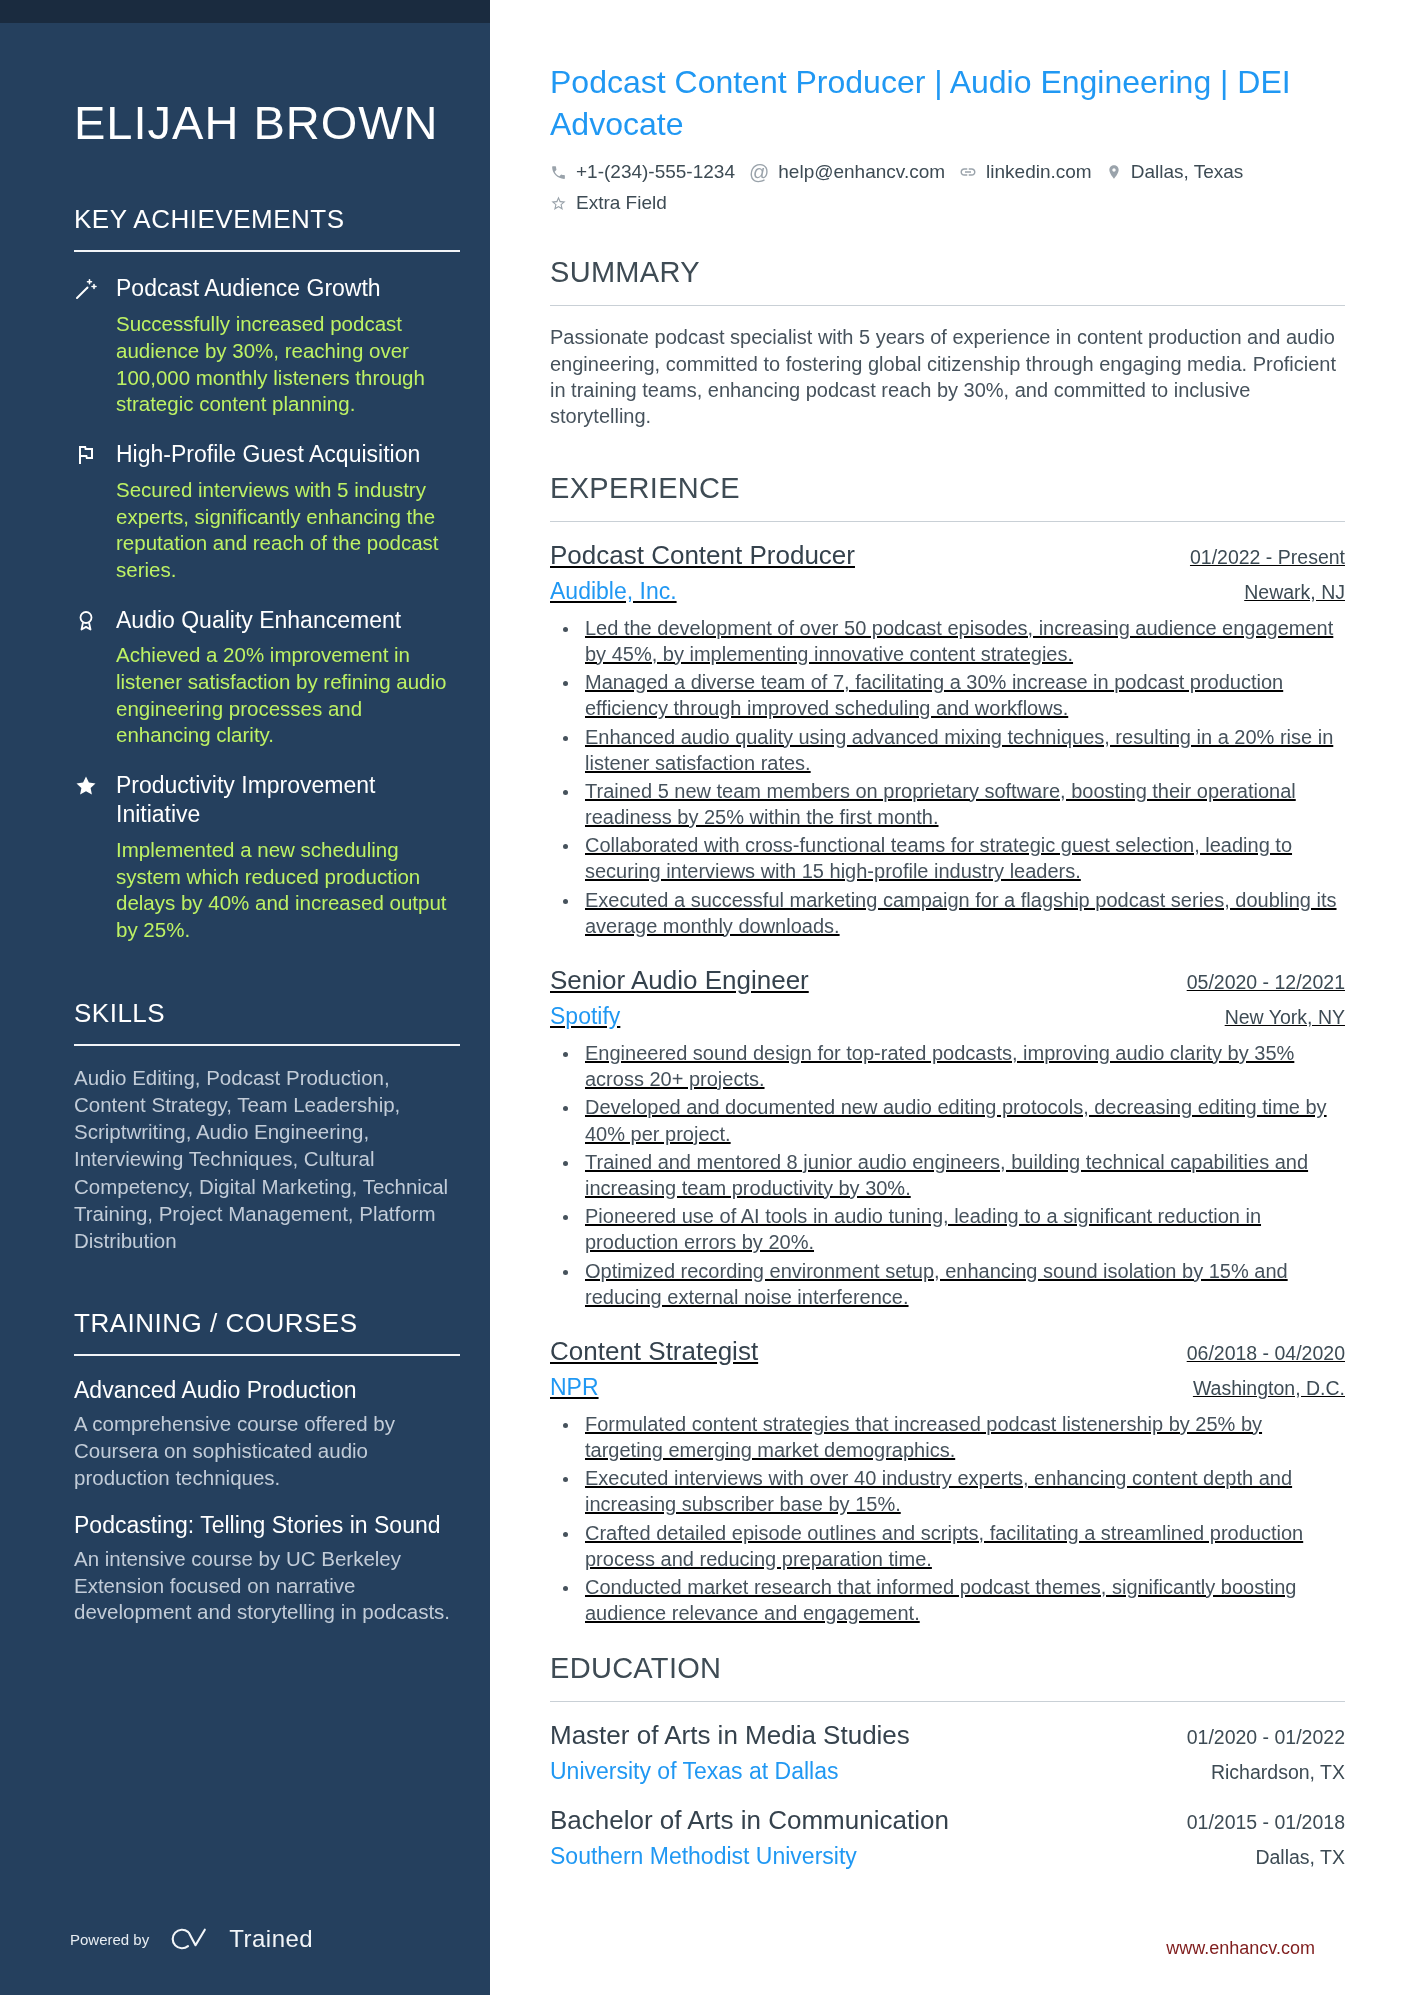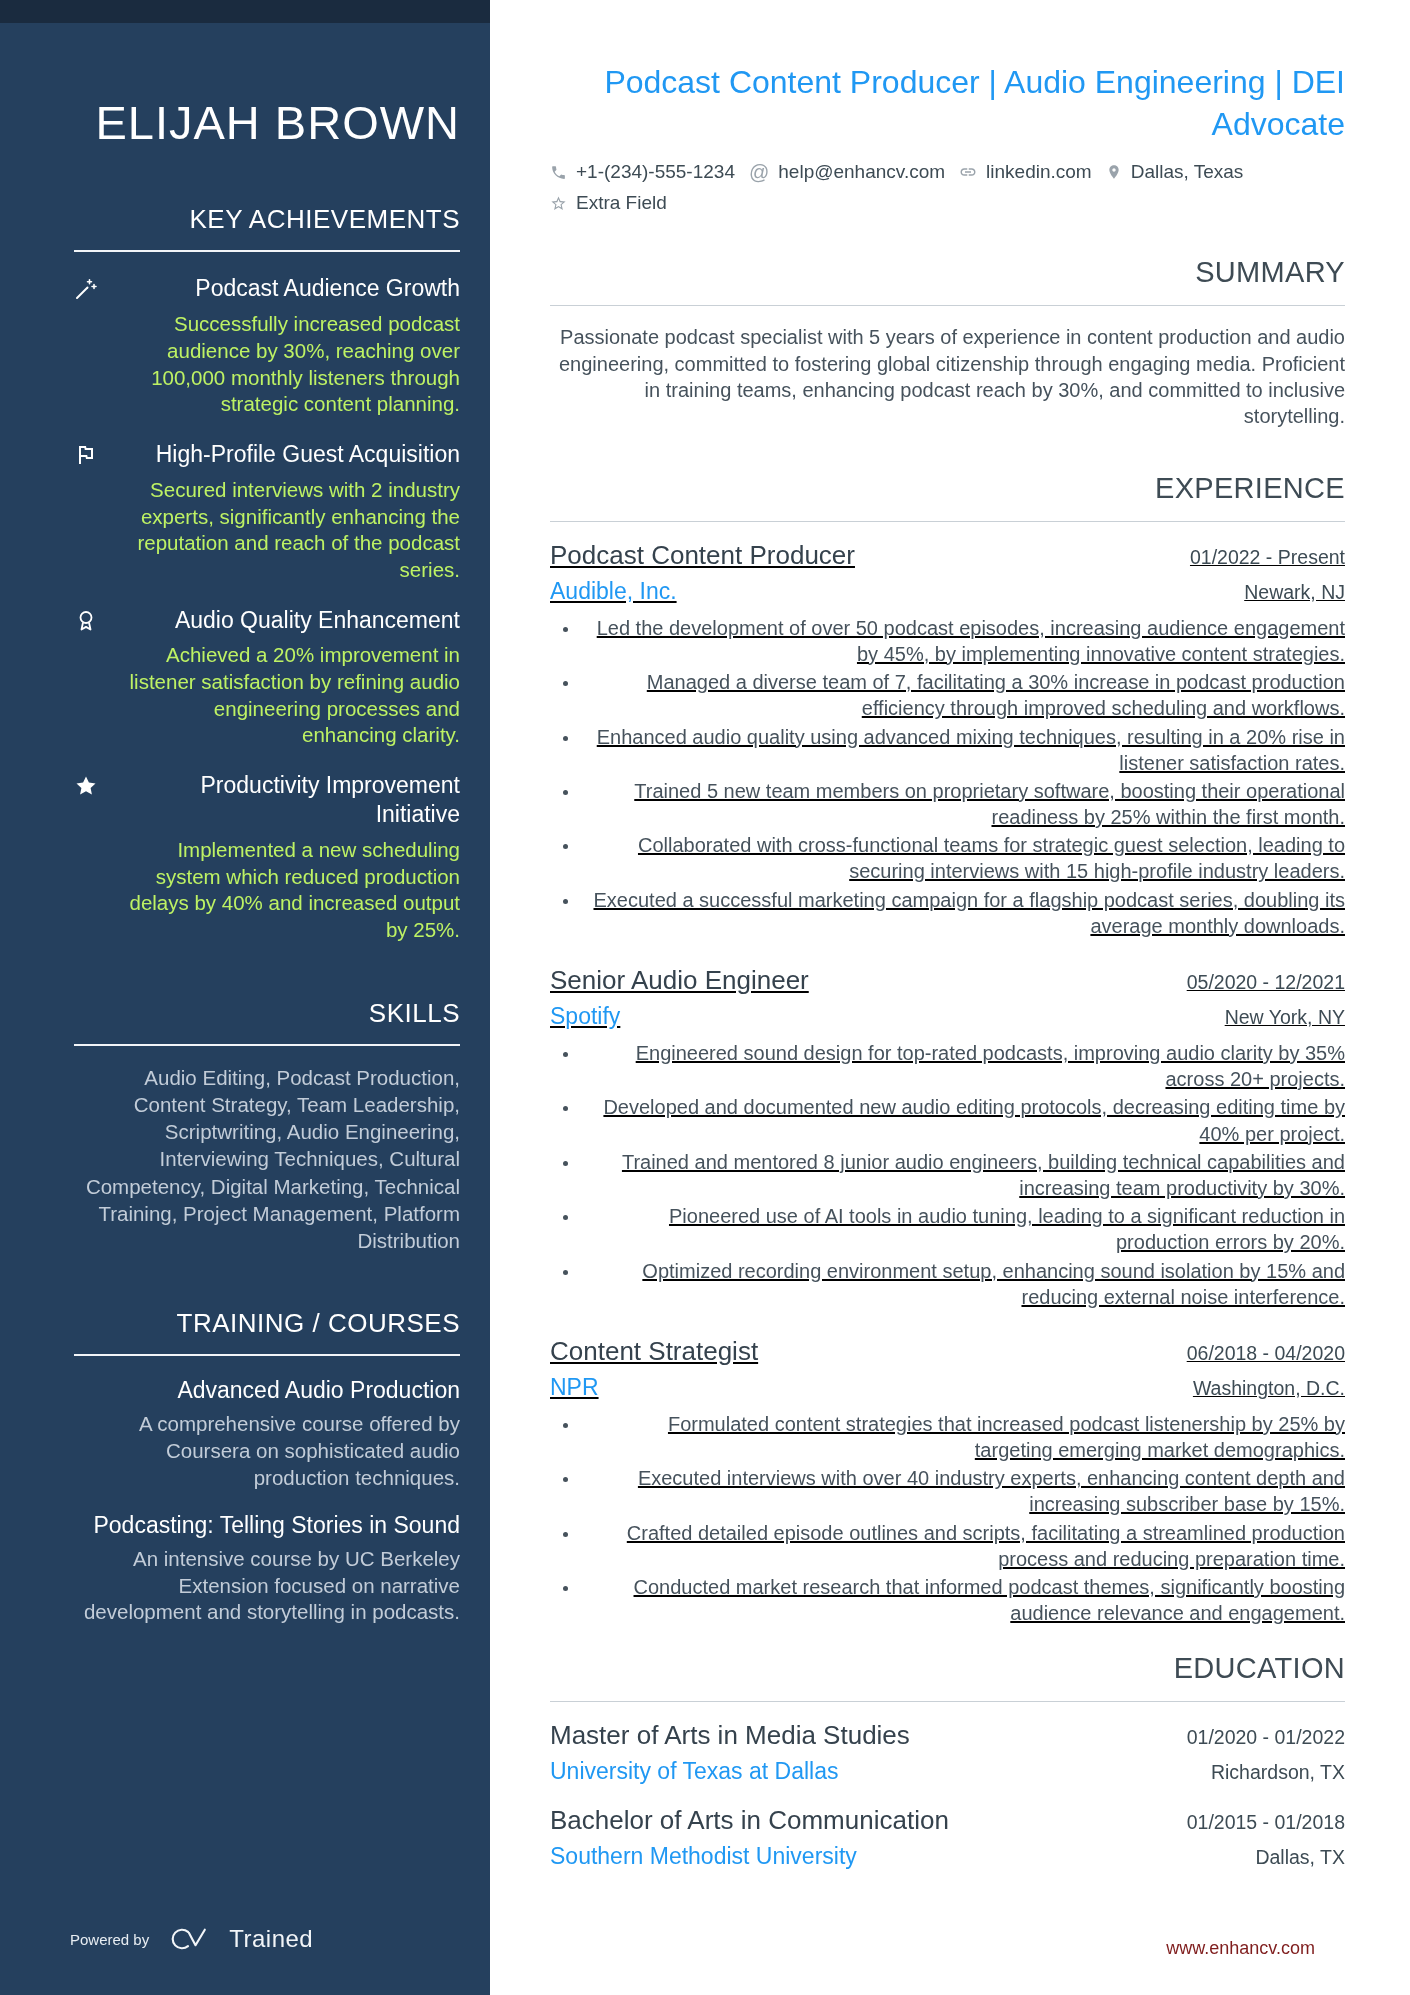--- a/index.html
+++ b/index.html
@@ -1,17 +1,17 @@
 <!DOCTYPE html>
 <html><head>
 <meta charset="utf-8">
 <style>
   html,body{margin:0;padding:0;}
   body{font-family:"Liberation Sans","DejaVu Sans",sans-serif;background:#ffffff;}
-  .page{width:1410px;height:1995px;display:flex;overflow:hidden;background:#ffffff;text-align:right;}
+  .page{width:1410px;height:1995px;display:flex;overflow:hidden;background:#ffffff;}
 
   
   .sidebar{width:490px;min-width:490px;background:#25405E;color:#fff;position:relative;}
   .topstrip{height:23px;background:#1A2B3F;}
   .side-content{padding:50px 30px 0 74px;}
   .name{font-size:47px;line-height:1.18;font-weight:500;letter-spacing:1px;margin:22px 0 0 0;color:#ffffff;}
   .side-h{font-size:26px;font-weight:400;letter-spacing:.5px;margin:54px 0 0 0;color:#ffffff;}
   .side-rule{border-bottom:2px solid #f2f5f8;margin:15px 0 6px 0;}
   .ach-item{display:flex;gap:16px;margin-top:22px;}
   .ach-icon{width:26px;min-width:26px;padding-top:3px;}
@@ -78,21 +78,21 @@
         </div>
 
         <div class="ach-item">
           <span class="ach-icon">
             <svg width="24" height="24" viewBox="0 0 24 24" fill="#ffffff">
               <path d="M12.4 5L12 3H5v18h2v-7h4.6l.4 2h7V5h-6.6zM17 14h-3.4l-.4-2H7V5h3.4l.4 2H17v7z"></path>
             </svg>
           </span>
           <div>
             <div class="ach-title">High-Profile Guest Acquisition</div>
-            <div class="ach-desc">Secured interviews with 2 industry experts, significantly enhancing the reputation and reach of the podcast series.</div>
+            <div class="ach-desc">Secured interviews with 5 industry experts, significantly enhancing the reputation and reach of the podcast series.</div>
           </div>
         </div>
 
         <div class="ach-item">
           <span class="ach-icon">
             <svg width="24" height="24" viewBox="0 0 24 24" fill="none" stroke="#ffffff" stroke-width="1.8" stroke-linejoin="round">
               <circle cx="12" cy="8.5" r="5.5"></circle>
               <path d="M9 13.5 L7.5 20.5 l4.5-2.6 4.5 2.6 L15 13.5"></path>
             </svg>
           </span>

